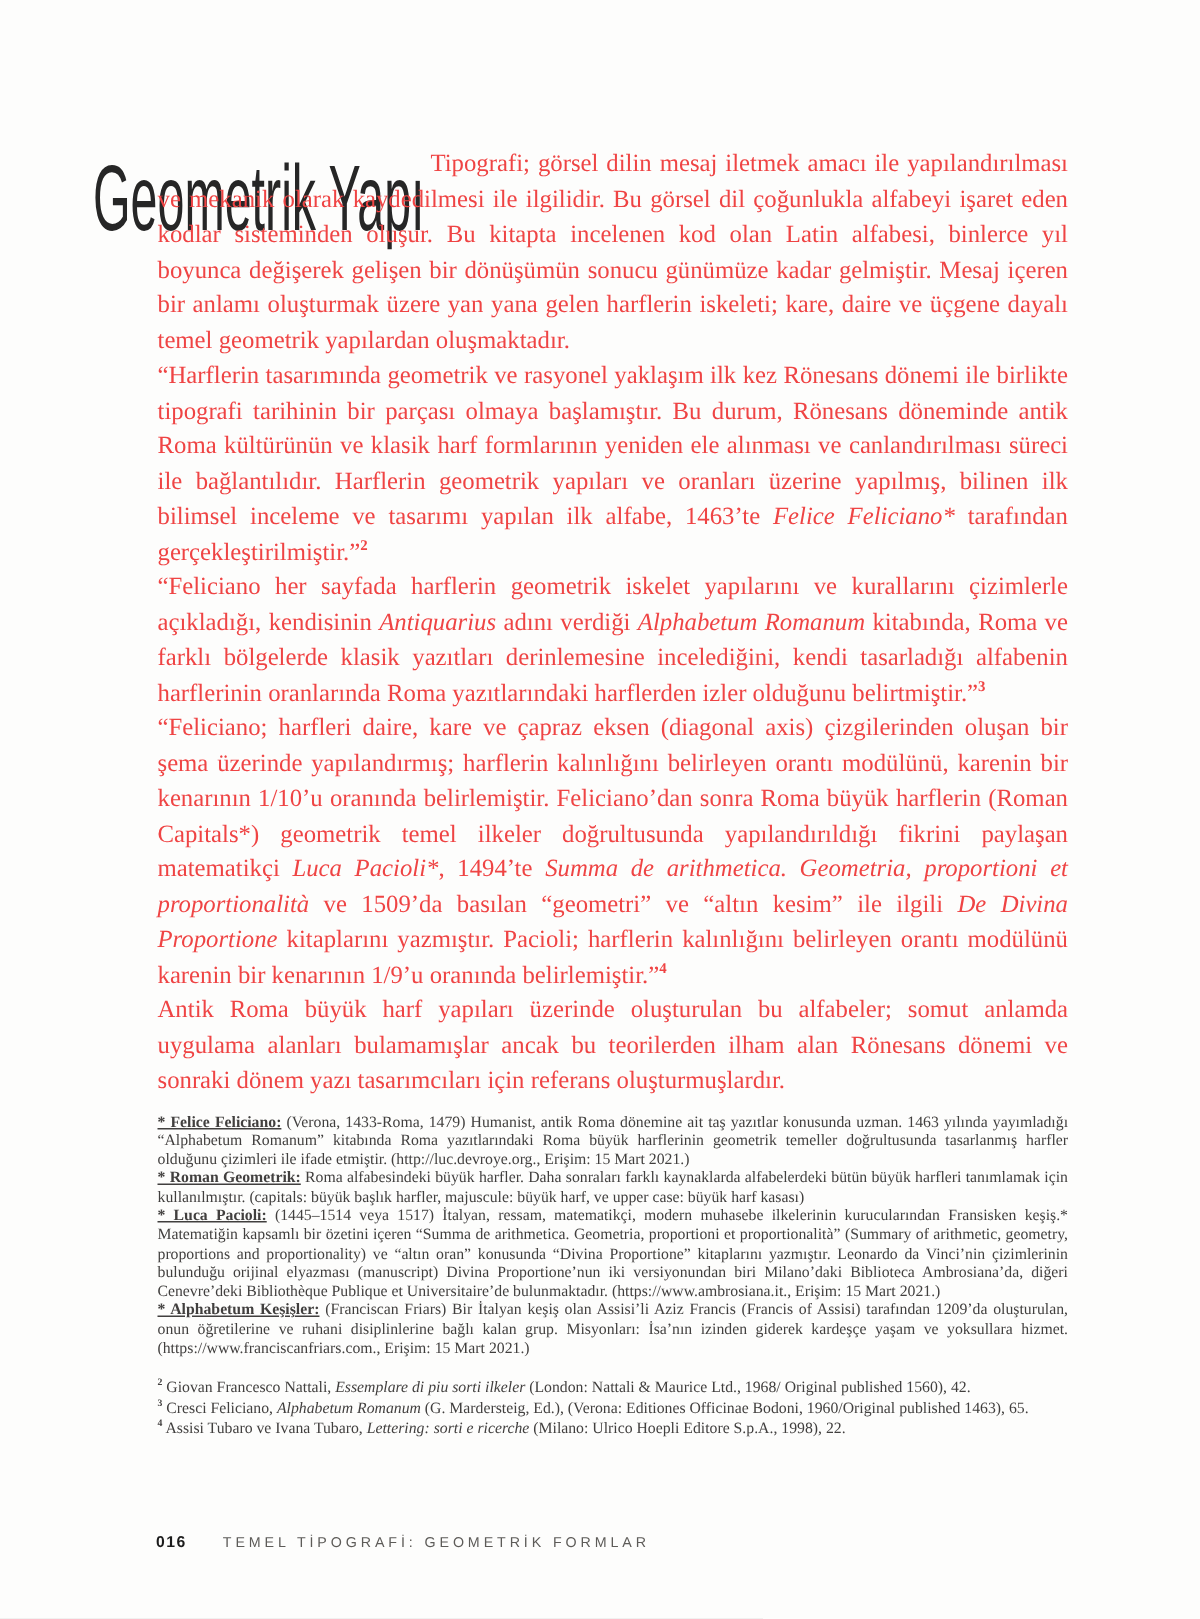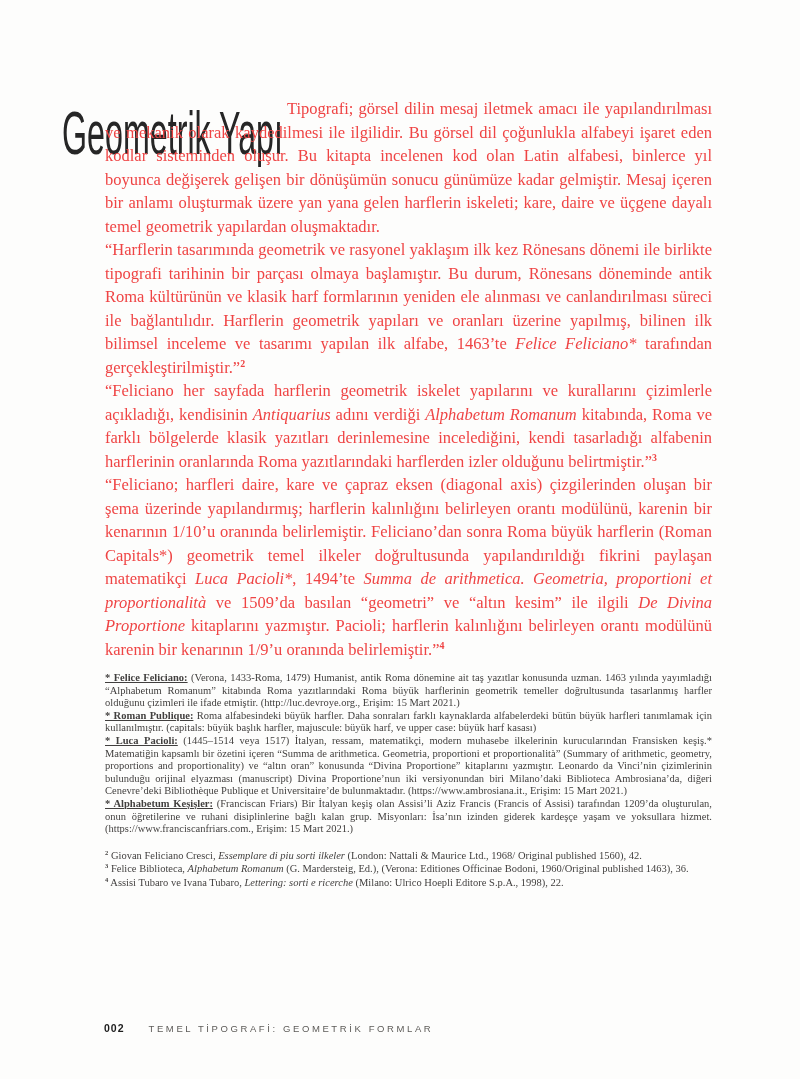--- a/index.html
+++ b/index.html
@@ -81,34 +81,35 @@
 
   <h1 class="page-title">Geometrik Yapı</h1>
 
   <div class="content">
 
     <div class="bodytext">
         <p><span>Tipografi; görsel dilin mesaj iletmek amacı ile yapılandırılması ve mekanik olarak kaydedilmesi ile ilgilidir. Bu görsel dil çoğunlukla alfabeyi işaret eden kodlar sisteminden oluşur. Bu kitapta incelenen kod olan Latin alfabesi, binlerce yıl boyunca değişerek gelişen bir dönüşümün sonucu günümüze kadar gelmiştir. Mesaj içeren bir anlamı oluşturmak üzere yan yana gelen harflerin iskeleti; kare, daire ve üçgene dayalı temel geometrik yapılardan oluşmaktadır.</span></p>
         <p><span>“Harflerin tasarımında geometrik ve rasyonel yaklaşım ilk kez Rönesans dönemi ile birlikte tipografi tarihinin bir parçası olmaya başlamıştır. Bu durum, Rönesans döneminde antik Roma kültürünün ve klasik harf formlarının yeniden ele alınması ve canlandırılması süreci ile bağlantılıdır. Harflerin geometrik yapıları ve oranları üzerine yapılmış, bilinen ilk bilimsel inceleme ve tasarımı yapılan ilk alfabe, 1463’te </span><span class="run-i">Felice Feliciano*</span><span> tarafından gerçekleştirilmiştir.”</span><sup>2</sup></p>
         <p><span>“Feliciano her sayfada harflerin geometrik iskelet yapılarını ve kurallarını çizimlerle açıkladığı, kendisinin </span><span class="run-i">Antiquarius</span><span> adını verdiği </span><span class="run-i">Alphabetum Romanum</span><span> kitabında, Roma ve farklı bölgelerde klasik yazıtları derinlemesine incelediğini, kendi tasarladığı alfabenin harflerinin oranlarında Roma yazıtlarındaki harflerden izler olduğunu belirtmiştir.”</span><sup>3</sup></p>
         <p><span>“Feliciano; harfleri daire, kare ve çapraz eksen (diagonal axis) çizgilerinden oluşan bir şema üzerinde yapılandırmış; harflerin kalınlığını belirleyen orantı modülünü, karenin bir kenarının 1/10’u oranında belirlemiştir. Feliciano’dan sonra Roma büyük harflerin (Roman Capitals*) geometrik temel ilkeler doğrultusunda yapılandırıldığı fikrini paylaşan matematikçi </span><span class="run-i">Luca Pacioli*</span><span>, 1494’te </span><span class="run-i">Summa de arithmetica. Geometria, proportioni et proportionalità</span><span> ve 1509’da basılan “geometri” ve “altın kesim” ile ilgili </span><span class="run-i">De Divina Proportione</span><span> kitaplarını yazmıştır. Pacioli; harflerin kalınlığını belirleyen orantı modülünü karenin bir kenarının 1/9’u oranında belirlemiştir.”</span><sup>4</sup></p>
+        <p><span>Antik Roma büyük harf yapıları üzerinde oluşturulan bu alfabeler; somut anlamda uygulama alanları bulamamışlar ancak bu teorilerden ilham alan Rönesans dönemi ve sonraki dönem yazı tasarımcıları için referans oluşturmuşlardır.</span></p>
       </div>
 
     <div class="footnotes">
         <p><span class="run-b">* Felice Feliciano:</span><span> (Verona, 1433-Roma, 1479) Humanist, antik Roma dönemine ait taş yazıtlar konusunda uzman. 1463 yılında yayımladığı “Alphabetum Romanum” kitabında Roma yazıtlarındaki Roma büyük harflerinin geometrik temeller doğrultusunda tasarlanmış harfler olduğunu çizimleri ile ifade etmiştir. (http://luc.devroye.org., Erişim: 15 Mart 2021.)</span></p>
-        <p><span class="run-b">* Roman Publique:</span><span> Roma alfabesindeki büyük harfler. Daha sonraları farklı kaynaklarda alfabelerdeki bütün büyük harfleri tanımlamak için kullanılmıştır. (capitals: büyük başlık harfler, majuscule: büyük harf, ve upper case: büyük harf kasası)</span></p>
+        <p><span class="run-b">* Roman Geometrik:</span><span> Roma alfabesindeki büyük harfler. Daha sonraları farklı kaynaklarda alfabelerdeki bütün büyük harfleri tanımlamak için kullanılmıştır. (capitals: büyük başlık harfler, majuscule: büyük harf, ve upper case: büyük harf kasası)</span></p>
         <p><span class="run-b">* Luca Pacioli:</span><span> (1445–1514 veya 1517) İtalyan, ressam, matematikçi, modern muhasebe ilkelerinin kurucularından Fransisken keşiş.* Matematiğin kapsamlı bir özetini içeren “Summa de arithmetica. Geometria, proportioni et proportionalità” (Summary of arithmetic, geometry, proportions and proportionality) ve “altın oran” konusunda “Divina Proportione” kitaplarını yazmıştır. Leonardo da Vinci’nin çizimlerinin bulunduğu orijinal elyazması (manuscript) Divina Proportione’nun iki versiyonundan biri Milano’daki Biblioteca Ambrosiana’da, diğeri Cenevre’deki Bibliothèque Publique et Universitaire’de bulunmaktadır. (https://www.ambrosiana.it., Erişim: 15 Mart 2021.)</span></p>
         <p><span class="run-b">* Alphabetum Keşişler:</span><span> (Franciscan Friars) Bir İtalyan keşiş olan Assisi’li Aziz Francis (Francis of Assisi) tarafından 1209’da oluşturulan, onun öğretilerine ve ruhani disiplinlerine bağlı kalan grup. Misyonları: İsa’nın izinden giderek kardeşçe yaşam ve yoksullara hizmet. (https://www.franciscanfriars.com., Erişim: 15 Mart 2021.)</span></p>
       </div>
 
     <div class="references">
-        <p><sup>2</sup><span> Giovan Feliciano Cresci, </span><span class="run-i">Essemplare di piu sorti ilkeler</span><span> (London: Nattali &amp; Maurice Ltd., 1968/ Original published 1560), 42.</span></p>
-        <p><sup>3</sup><span> Felice Biblioteca, </span><span class="run-i">Alphabetum Romanum</span><span> (G. Mardersteig, Ed.), (Verona: Editiones Officinae Bodoni, 1960/Original published 1463), 36.</span></p>
+        <p><sup>2</sup><span> Giovan Francesco Nattali, </span><span class="run-i">Essemplare di piu sorti ilkeler</span><span> (London: Nattali &amp; Maurice Ltd., 1968/ Original published 1560), 42.</span></p>
+        <p><sup>3</sup><span> Cresci Feliciano, </span><span class="run-i">Alphabetum Romanum</span><span> (G. Mardersteig, Ed.), (Verona: Editiones Officinae Bodoni, 1960/Original published 1463), 65.</span></p>
         <p><sup>4</sup><span> Assisi Tubaro ve Ivana Tubaro, </span><span class="run-i">Lettering: sorti e ricerche</span><span> (Milano: Ulrico Hoepli Editore S.p.A., 1998), 22.</span></p>
       </div>
 
   </div>
 
   <div class="page-footer">
-    <span class="page-number">002</span><span class="footer-label">TEMEL TİPOGRAFİ: GEOMETRİK FORMLAR</span>
+    <span class="page-number">016</span><span class="footer-label">TEMEL TİPOGRAFİ: GEOMETRİK FORMLAR</span>
   </div>
 
 </div>
 
 </body></html>

